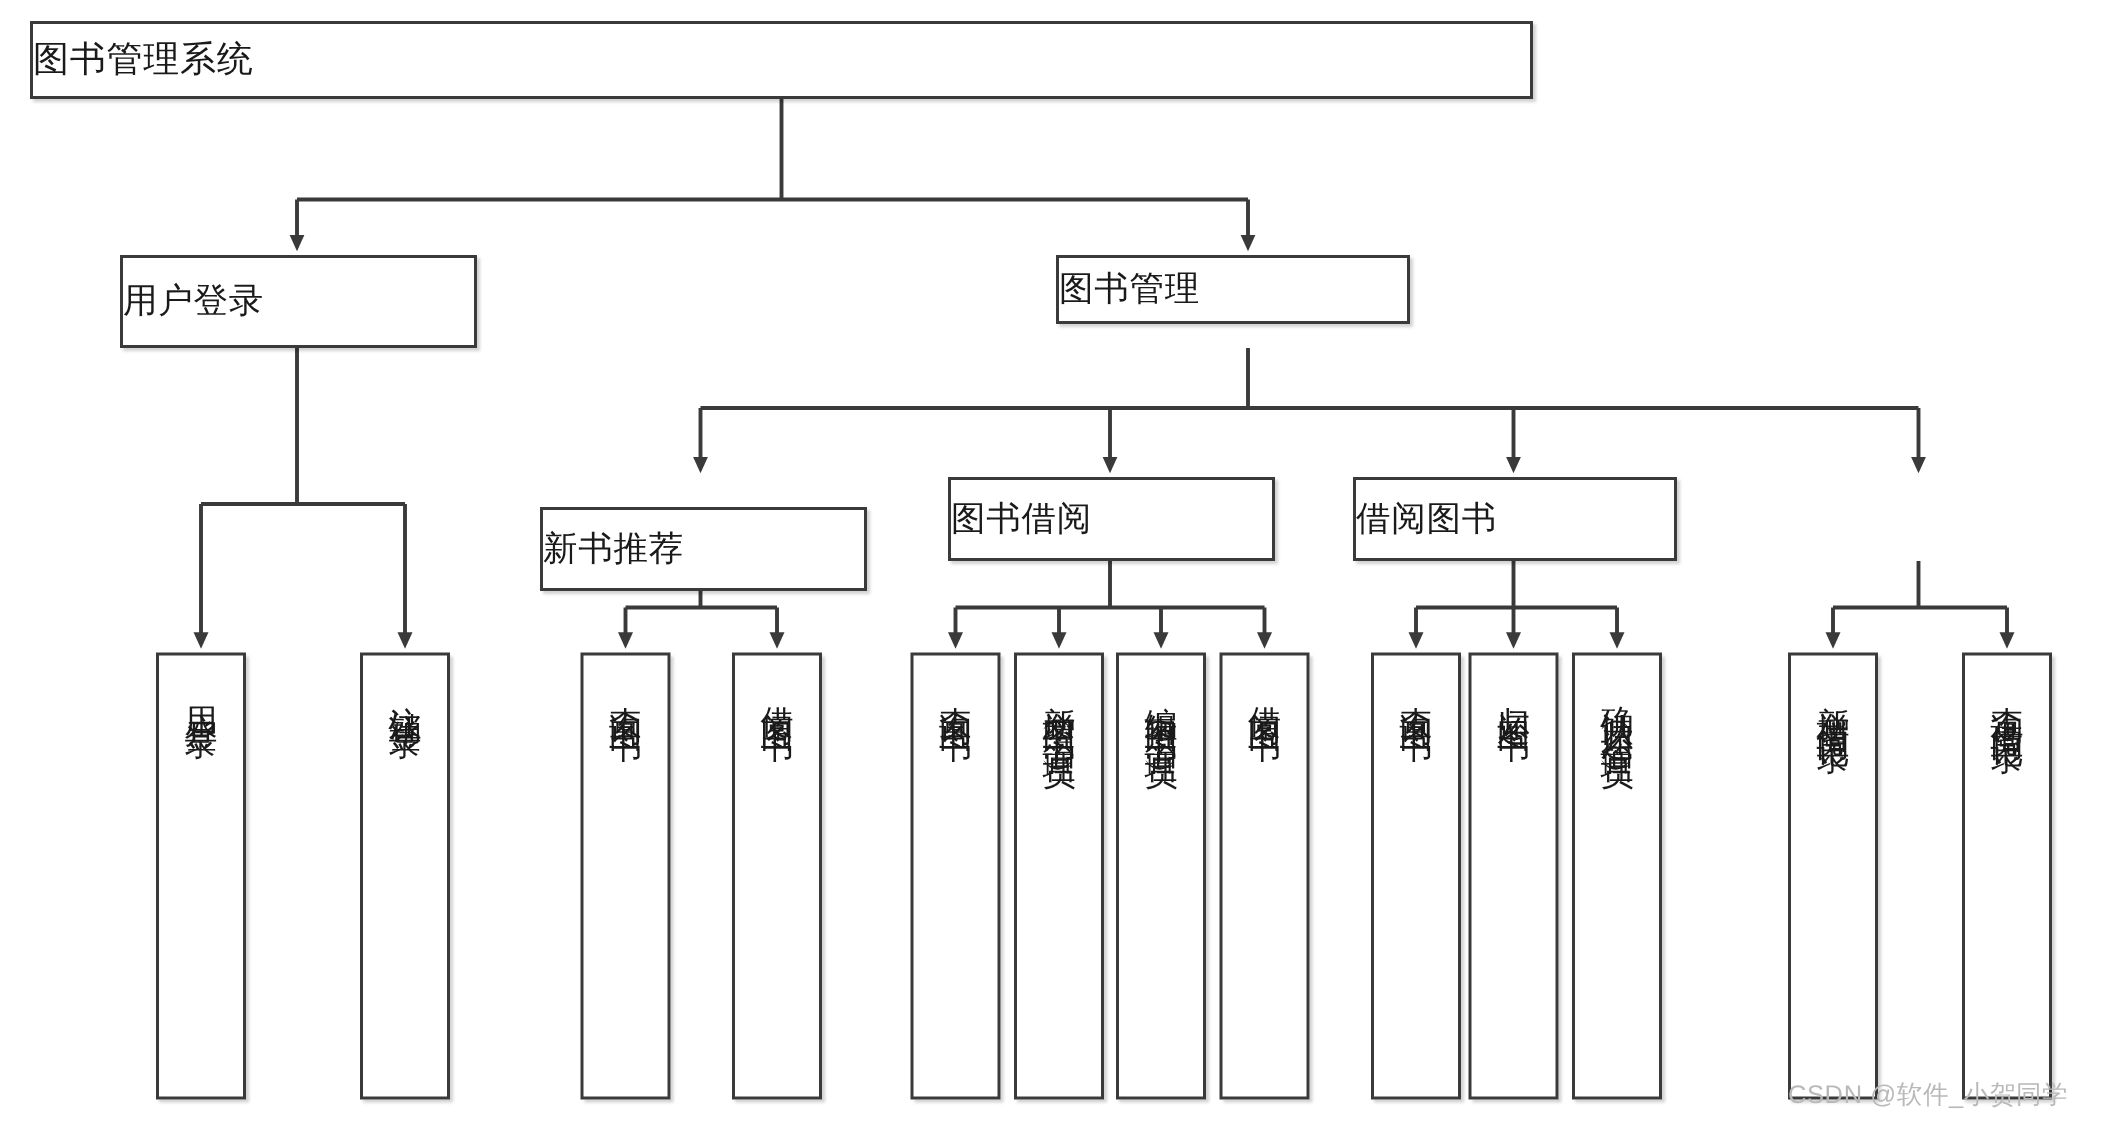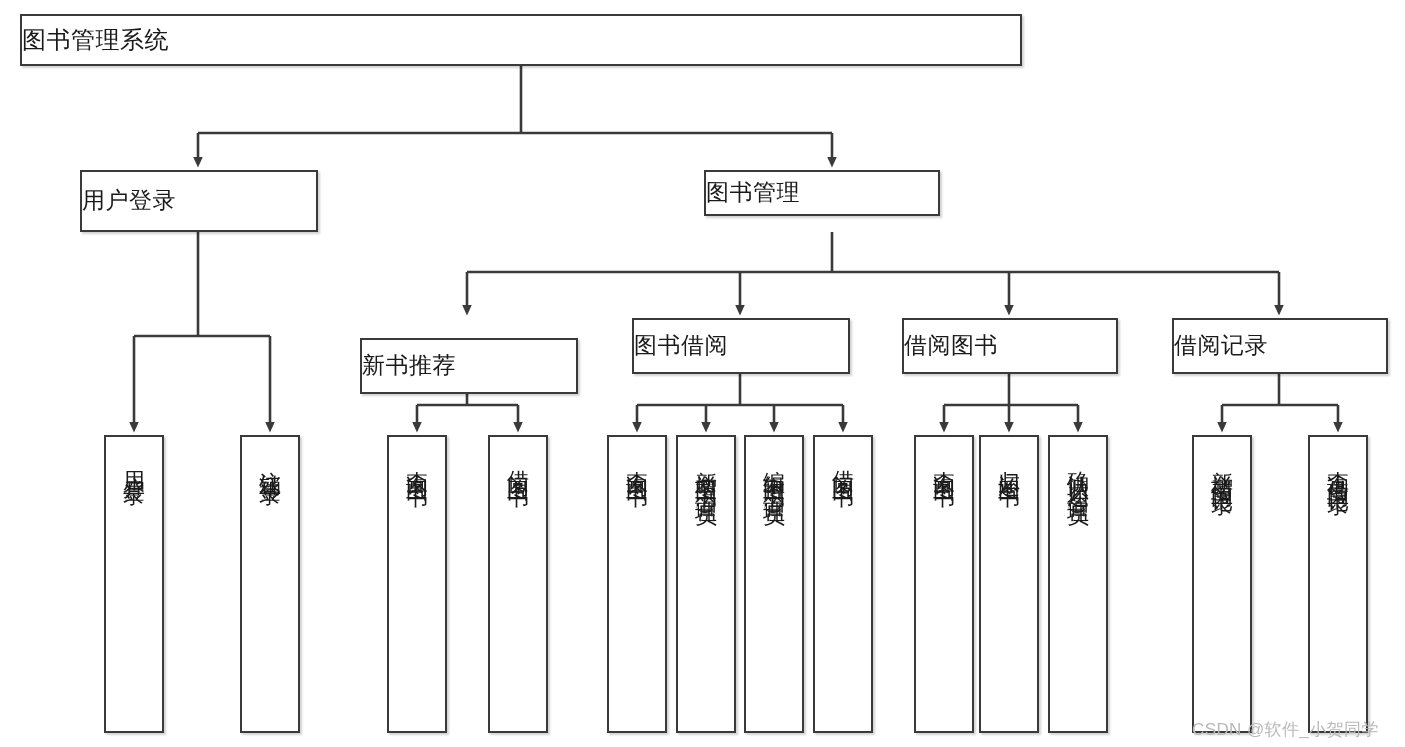--- a/index.html
+++ b/index.html
@@ -137,23 +137,20 @@
 
   <div class="node h" style="left:360px; top:318px; width:218px; height:56px;margin-top:20px;">
     <span class="label">新书推荐</span>
   </div>
   <div class="node h" style="left:632px; top:318px; width:218px; height:56px;font-family:Liberation Serif, serif;">
     <span class="label">图书借阅</span>
   </div>
   <div class="node h" style="left:902px; top:318px; width:216px; height:56px;">
     <span class="label">借阅图书</span>
   </div>
-  <div class="node h" style="left:1172px; top:318px; width:216px; height:56px;">
-    <span class="label">借阅记录</span>
-  </div>
 
   <div class="node v" style="left:104px; top:435px; width:60px; height:298px;">
     <span class="label">用户登录</span>
   </div>
   <div class="node v" style="left:240px; top:435px; width:60px; height:298px;">
     <span class="label">注销登录</span>
   </div>
 
   <div class="node v" style="left:387px; top:435px; width:60px; height:298px;">
     <span class="label">查询图书</span>

